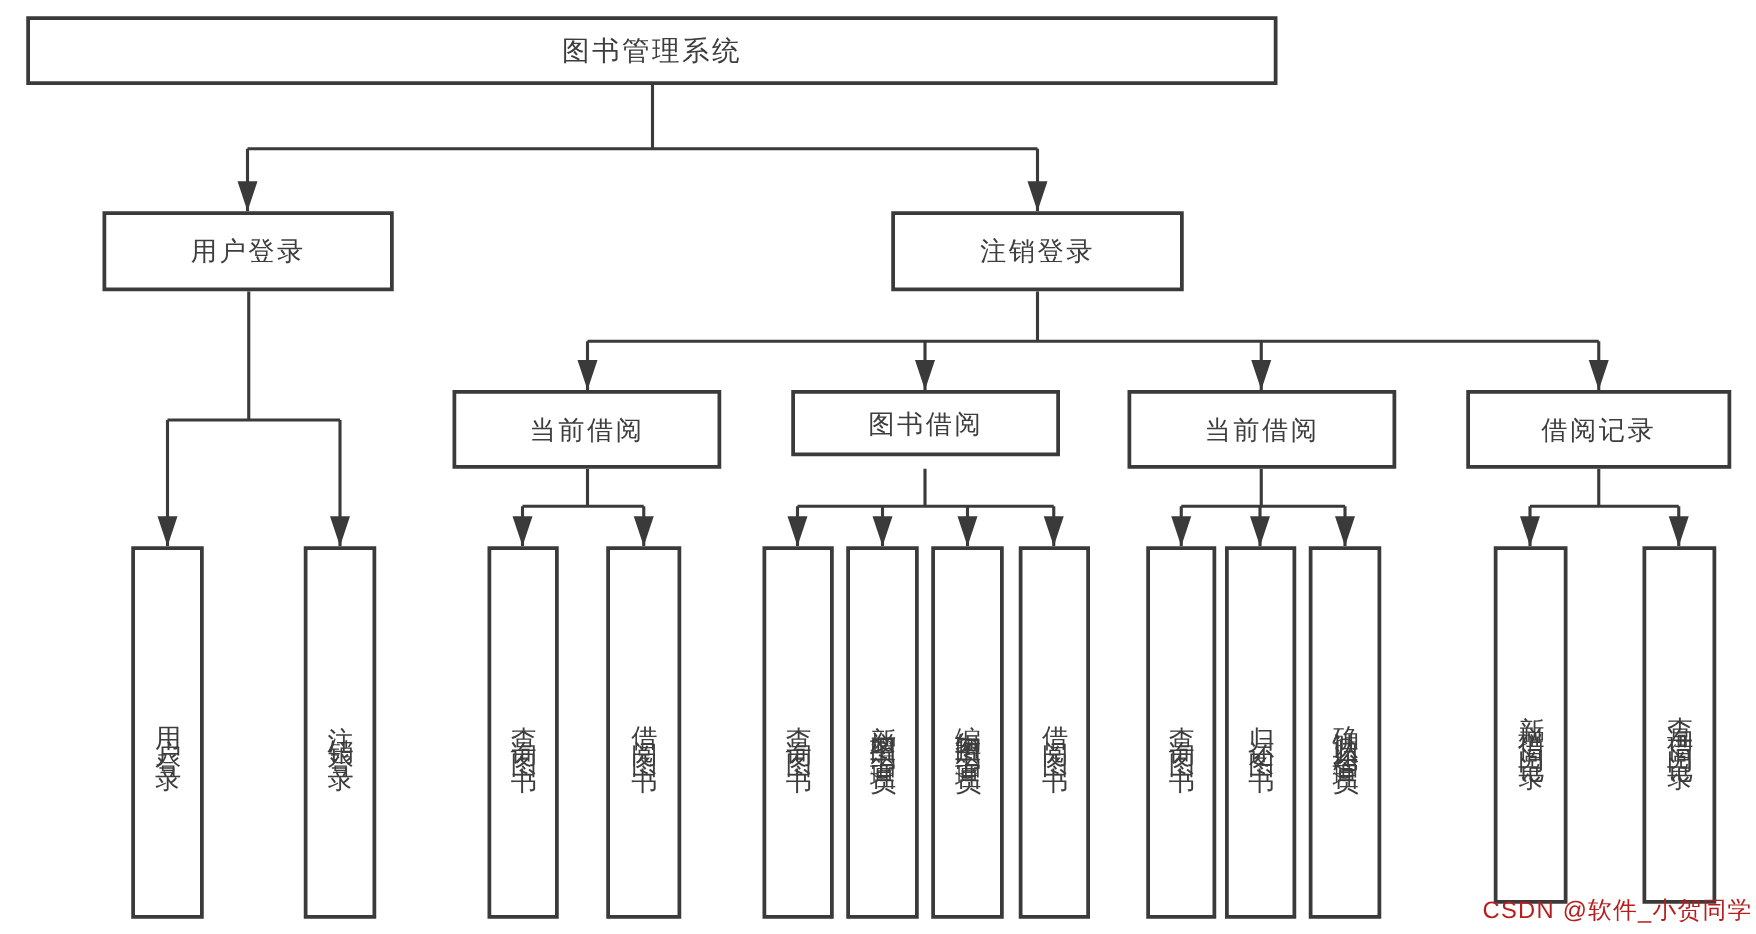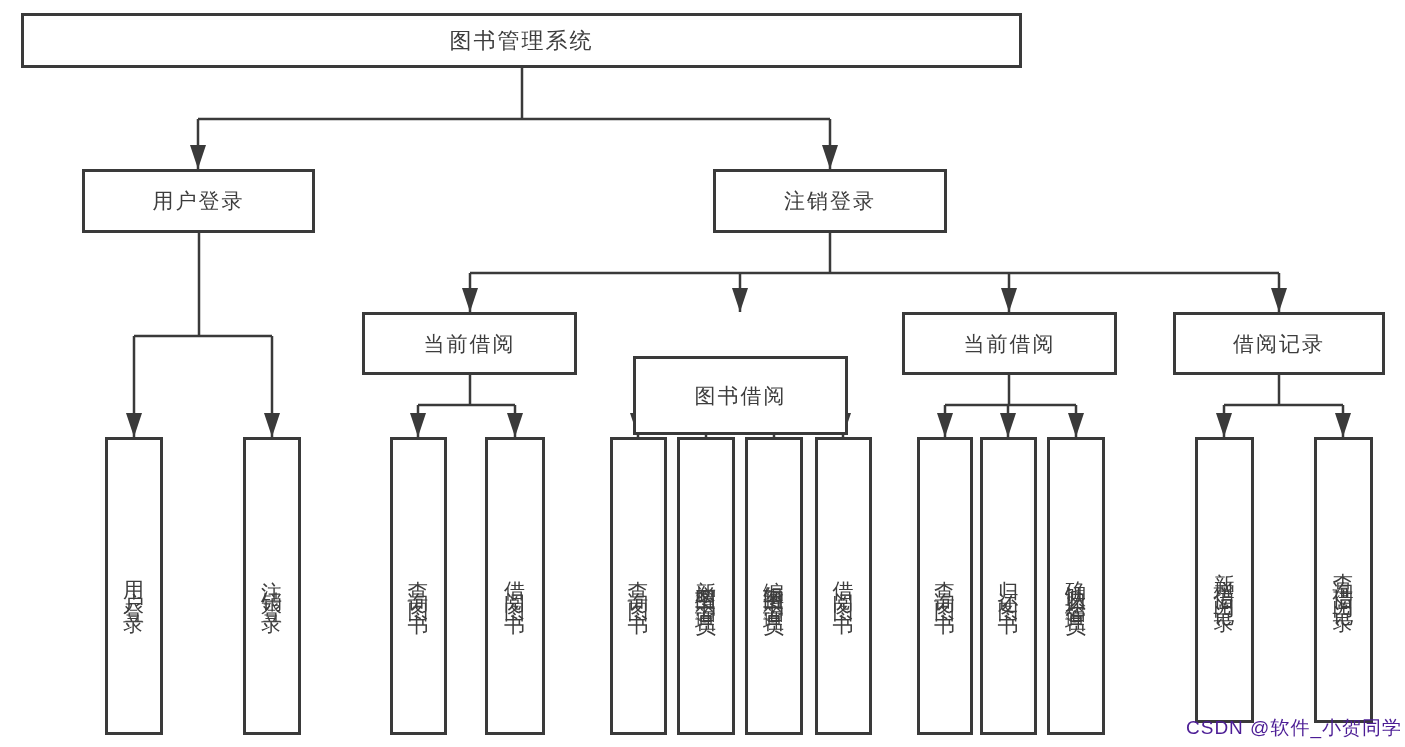--- a/index.html
+++ b/index.html
@@ -35,21 +35,21 @@
   .node.v{
     writing-mode:vertical-rl;
     text-orientation:mixed;
     font-size:21px;
     line-height:1;
   }
   #watermark{
     position:absolute;
     left:1186px;top:715px;
     font-size:19px;
-    color:#4c1d95;
+    color:#b91c1c;
     letter-spacing:1px;
     white-space:nowrap;
     z-index:5;
   }
 </style>
 </head>
 <body>
 
 <div id="canvas">
   <svg id="connectors" xmlns="http://www.w3.org/2000/svg" width="1405" height="747">
@@ -104,21 +104,21 @@
       <polygon points="1000,413 1016,413 1008,437" fill="#3a3a3a"></polygon>
       <polygon points="1068,413 1084,413 1076,437" fill="#3a3a3a"></polygon>
       <polygon points="1216,413 1232,413 1224,437" fill="#3a3a3a"></polygon>
       <polygon points="1335,413 1351,413 1343,437" fill="#3a3a3a"></polygon>
     </svg>
   <div id="nodes">
       <div class="node h root" style="left: 21px; top: 13px; width: 1001px; height: 55px; border-color: rgb(58, 58, 58); background: rgb(255, 255, 255); color: rgb(61, 61, 61);">图书管理系统</div>
       <div class="node h" style="left: 82px; top: 169px; width: 233px; height: 64px; border-color: rgb(58, 58, 58); background: rgb(255, 255, 255); color: rgb(61, 61, 61);">用户登录</div>
       <div class="node h" style="left: 713px; top: 169px; width: 234px; height: 64px; border-color: rgb(58, 58, 58); background: rgb(255, 255, 255); color: rgb(61, 61, 61);">注销登录</div>
       <div class="node h" style="left: 362px; top: 312px; width: 215px; height: 63px; border-color: rgb(58, 58, 58); background: rgb(255, 255, 255); color: rgb(61, 61, 61);">当前借阅</div>
-      <div class="node h" style="left: 633px; top: 312px; width: 215px; height: 79px; border-color: rgb(58, 58, 58); background: rgb(255, 255, 255); color: rgb(61, 61, 61); margin-top: 44px;">图书借阅</div>
+      <div class="node h" style="left: 633px; top: 312px; width: 215px; height: 53px; border-color: rgb(58, 58, 58); background: rgb(255, 255, 255); color: rgb(61, 61, 61);">图书借阅</div>
       <div class="node h" style="left: 902px; top: 312px; width: 215px; height: 63px; border-color: rgb(58, 58, 58); background: rgb(255, 255, 255); color: rgb(61, 61, 61); text-align: right;">当前借阅</div>
       <div class="node h" style="left: 1173px; top: 312px; width: 212px; height: 63px; border-color: rgb(58, 58, 58); background: rgb(255, 255, 255); color: rgb(61, 61, 61);">借阅记录</div>
       <div class="node v" style="left: 105px; top: 437px; width: 58px; height: 298px; border-color: rgb(58, 58, 58); background: rgb(255, 255, 255); color: rgb(61, 61, 61); letter-spacing: 11px;">用户登录</div>
       <div class="node v" style="left: 243px; top: 437px; width: 58px; height: 298px; border-color: rgb(58, 58, 58); background: rgb(255, 255, 255); color: rgb(61, 61, 61); letter-spacing: 11px;">注销登录</div>
       <div class="node v" style="left: 390px; top: 437px; width: 57px; height: 298px; border-color: rgb(58, 58, 58); background: rgb(255, 255, 255); color: rgb(61, 61, 61); letter-spacing: 11px;">查询图书</div>
       <div class="node v" style="left: 485px; top: 437px; width: 60px; height: 298px; border-color: rgb(58, 58, 58); background: rgb(255, 255, 255); color: rgb(61, 61, 61); letter-spacing: 11px;">借阅图书</div>
       <div class="node v" style="left: 610px; top: 437px; width: 57px; height: 298px; border-color: rgb(58, 58, 58); background: rgb(255, 255, 255); color: rgb(61, 61, 61); letter-spacing: 11px;">查询图书</div>
       <div class="node v" style="left: 677px; top: 437px; width: 58px; height: 298px; border-color: rgb(58, 58, 58); background: rgb(255, 255, 255); color: rgb(61, 61, 61); letter-spacing: 5px;">新增图书（管理员）</div>
       <div class="node v" style="left: 745px; top: 437px; width: 58px; height: 298px; border-color: rgb(58, 58, 58); background: rgb(255, 255, 255); color: rgb(61, 61, 61); letter-spacing: 5px;">编辑图书（管理员）</div>
       <div class="node v" style="left: 815px; top: 437px; width: 57px; height: 298px; border-color: rgb(58, 58, 58); background: rgb(255, 255, 255); color: rgb(61, 61, 61); letter-spacing: 11px;">借阅图书</div>

